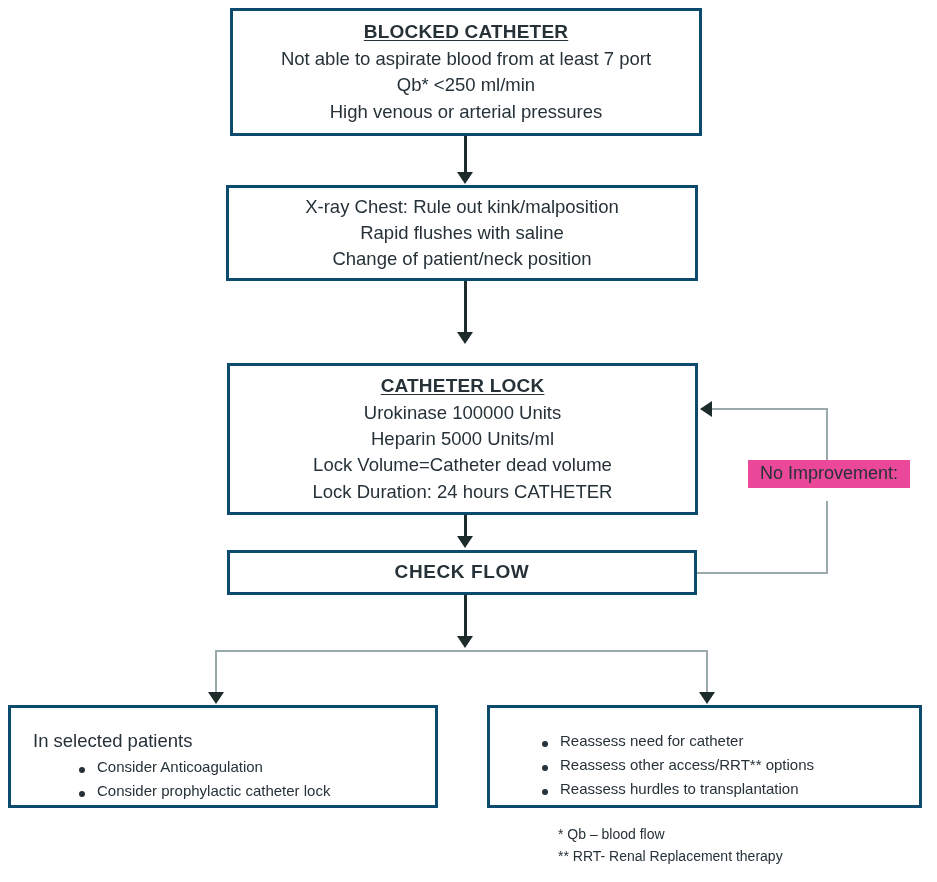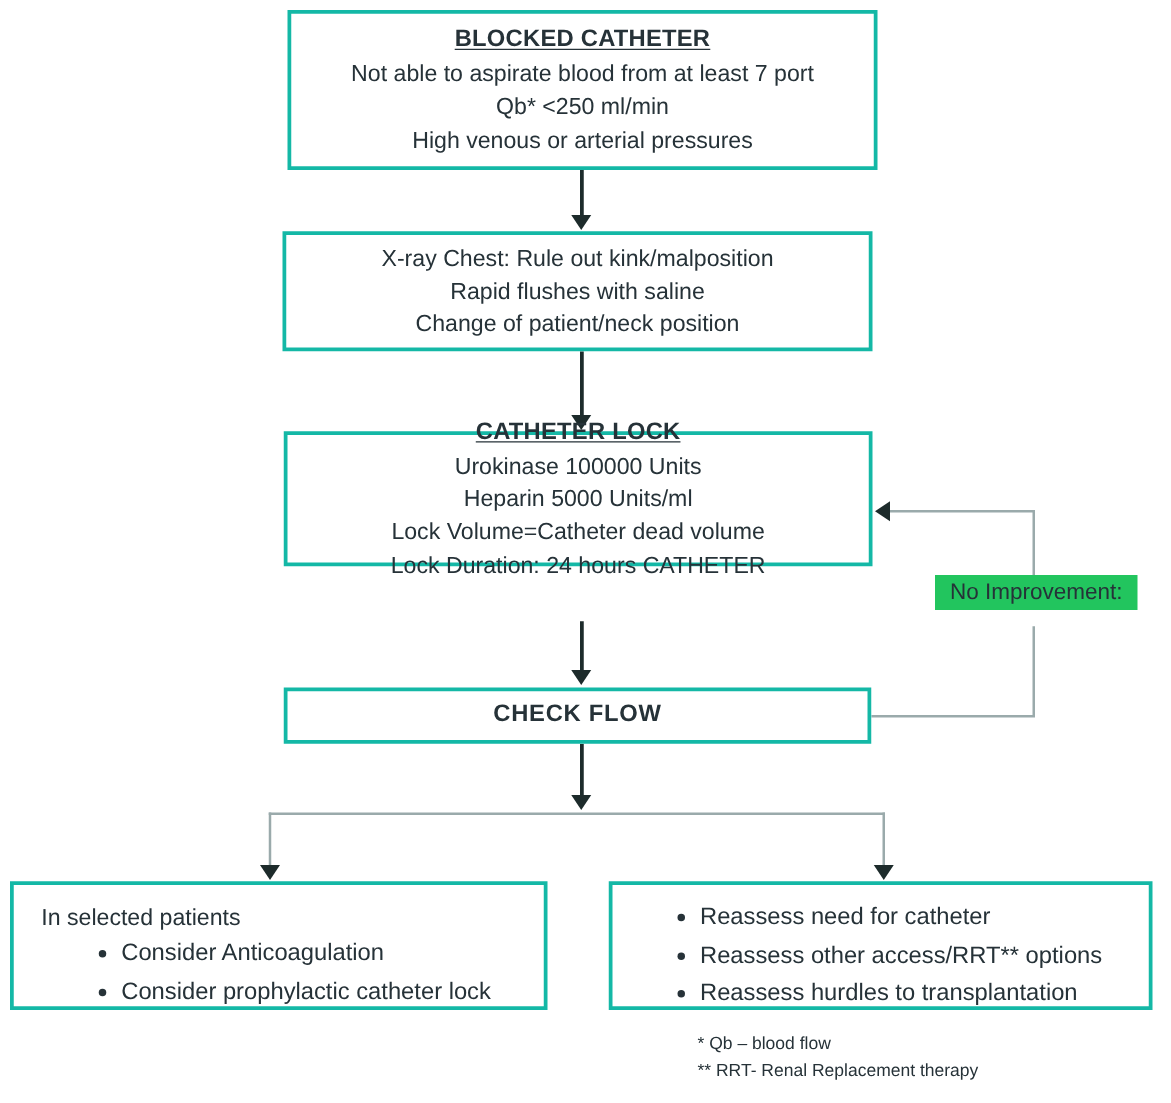--- a/index.html
+++ b/index.html
@@ -18,21 +18,21 @@
   #canvas {
     position: absolute;
     left: 0; top: 0;
     width: 937px;
     height: 882px;
   }
   .node {
     position: absolute;
     box-sizing: border-box;
     background: #ffffff;
-    border: 3px solid #14b8a6;
+    border: 3px solid #0c4a6e;
     display: flex;
     flex-direction: column;
     justify-content: center;
     z-index: 3;
   }
   .node .line {
     text-align: center;
     font-size: 18.5px;
     line-height: 1.42;
     color: #263238;
@@ -61,21 +61,21 @@
     padding-left: 22px;
     color: #263238;
     white-space: nowrap;
   }
   .node.listbox ul {
     margin: 0;
     padding: 0 0 0 68px;
     list-style: none;
   }
   .node.listbox li {
-    font-size: 19px;
+    font-size: 15px;
     line-height: 1.62;
     color: #263238;
     white-space: nowrap;
     position: relative;
     padding-left: 18px;
   }
   .node.listbox li::before {
     content: "";
     position: absolute;
     left: 0;
@@ -125,21 +125,21 @@
     border-right: 12px solid #1d2b2b;
     z-index: 2;
   }
   .edge-label {
     position: absolute;
     text-align: center;
     font-size: 18px;
     line-height: 1.55;
     color: #263238;
     white-space: nowrap;
-    background: #22c55e;
+    background: #ec4899;
     z-index: 4;
   }
   .footnotes {
     position: absolute;
     font-size: 14px;
     line-height: 1.55;
     color: #263238;
     white-space: nowrap;
   }
   .footnotes div { padding: 0; }
@@ -161,21 +161,21 @@
 
   <div class="node" style="left:226px; top:185px; width:472px; height:96px;">
     <div class="line">X-ray Chest: Rule out kink/malposition</div>
     <div class="line">Rapid flushes with saline</div>
     <div class="line">Change of patient/neck position</div>
   </div>
 
   <div class="vline" style="left:464px; top:281px; height:52px;"></div>
   <div class="arrow-down" style="left:457px; top:332px;"></div>
 
-  <div class="node" style="left:227px; top:345px; width:471px; height:108px;align-items:center;">
+  <div class="node" style="left:227px; top:363px; width:471px; height:152px;align-items:center;">
     <div class="line heading">CATHETER LOCK</div>
     <div class="line">Urokinase 100000 Units</div>
     <div class="line">Heparin 5000 Units/ml</div>
     <div class="line">Lock Volume=Catheter dead volume</div>
     <div class="line">Lock Duration: 24 hours CATHETER</div>
   </div>
 
   <div class="vline" style="left:464px; top:497px; height:40px;"></div>
   <div class="arrow-down" style="left:457px; top:536px;"></div>
 

